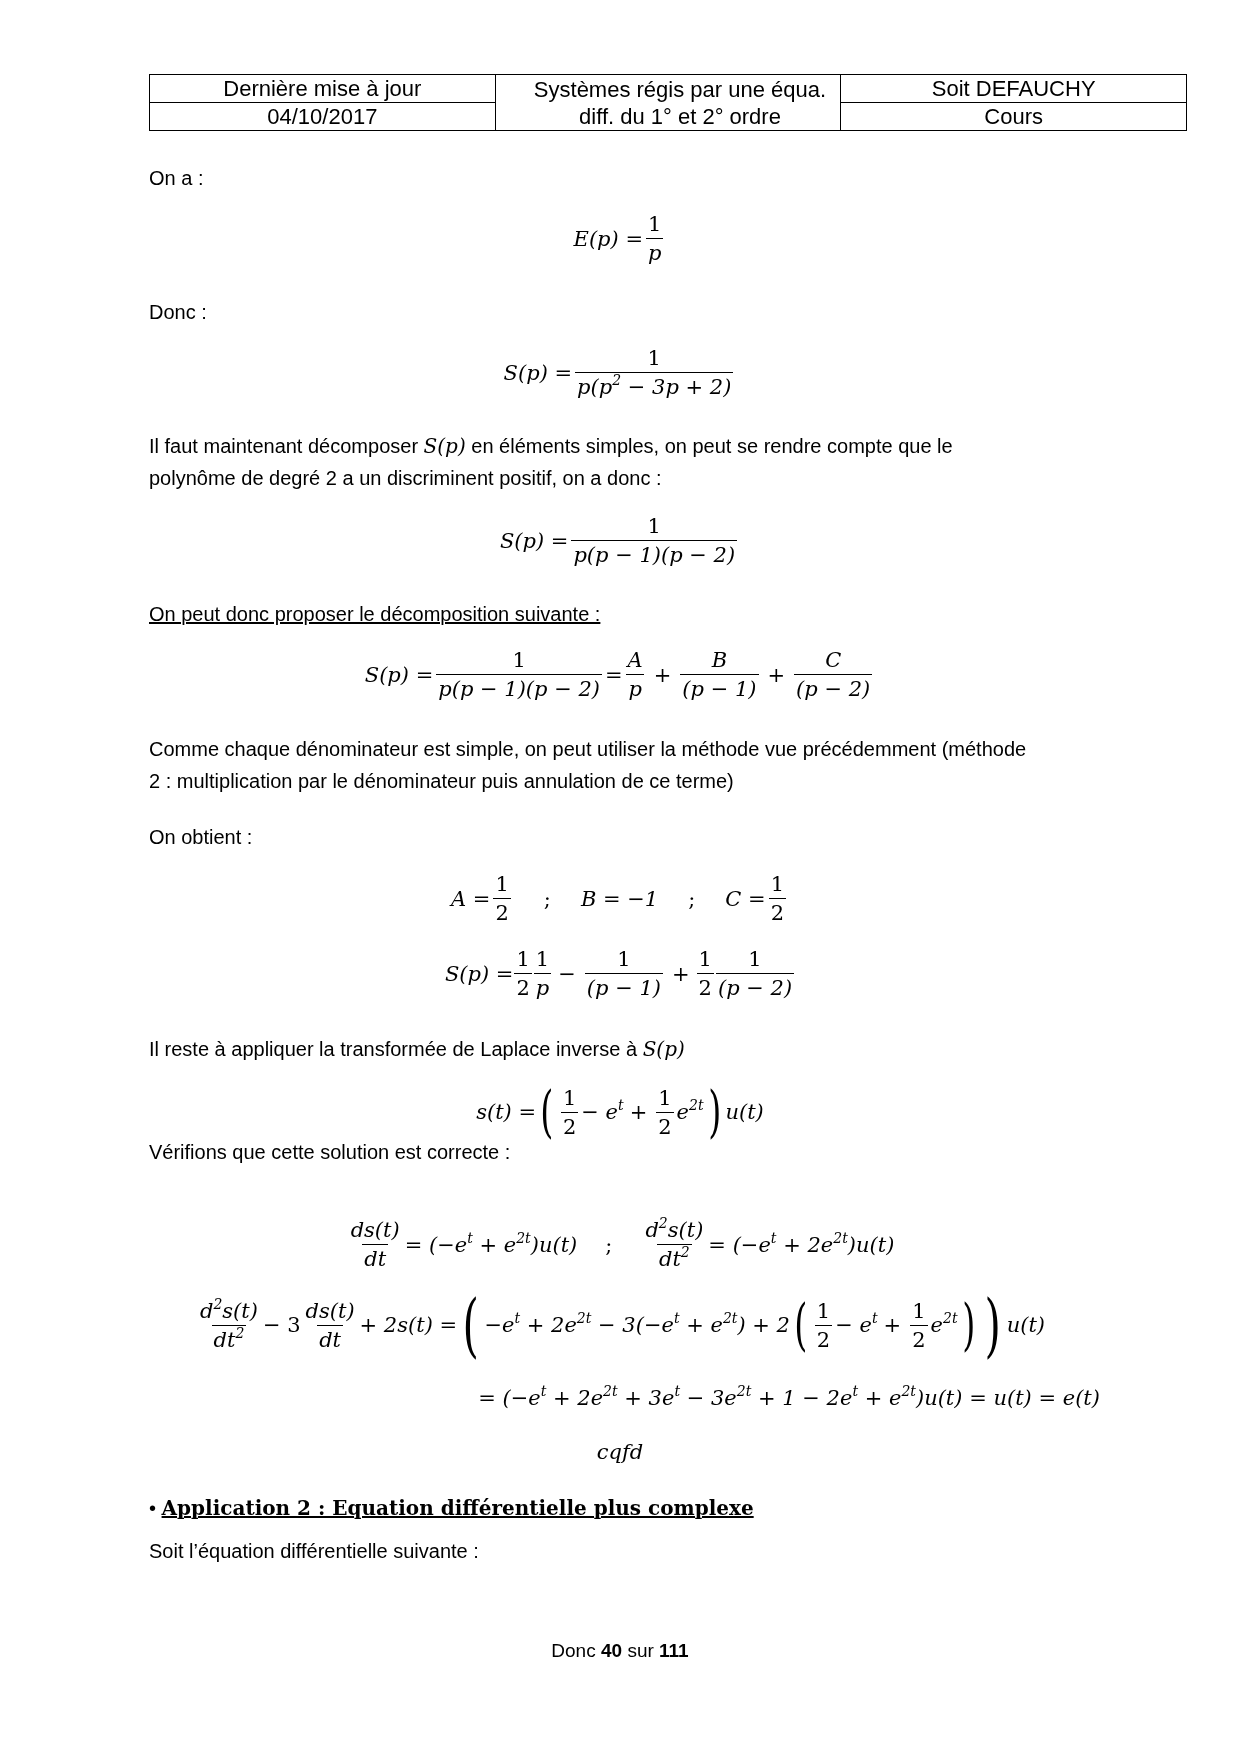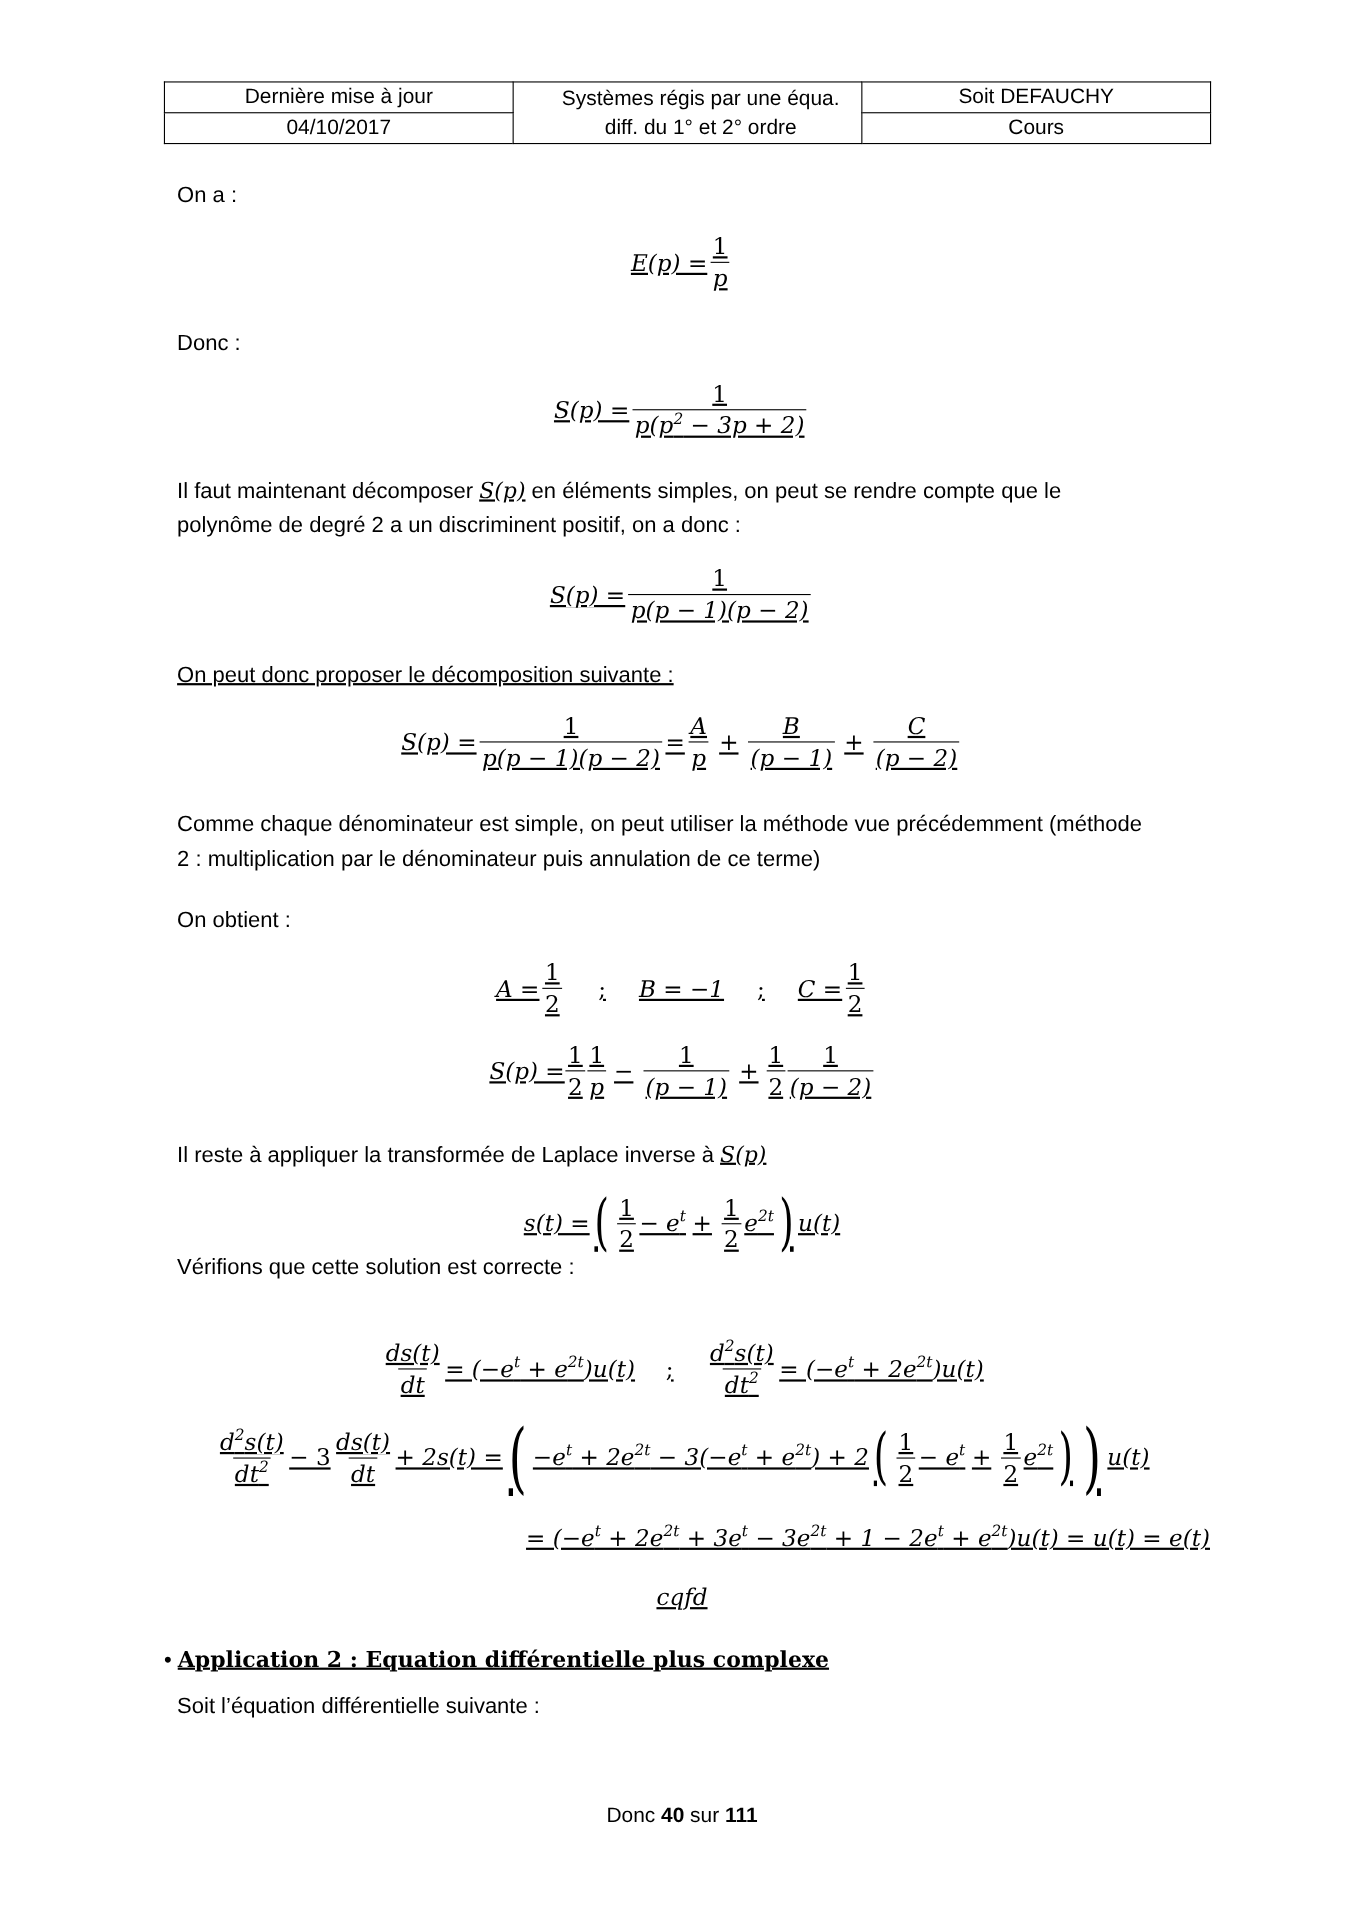--- a/index.html
+++ b/index.html
@@ -1,32 +1,32 @@
 <!DOCTYPE html>
 <html><head>
 <meta charset="utf-8">
 <style>
   html, body { margin: 0; padding: 0; background: #ffffff; }
   body { width: 1240px; height: 1754px; position: relative; overflow: hidden;
          font-family: "Liberation Sans", sans-serif; color: #000; }
   .abs { position: absolute; }
-  .txt { font-family: "Liberation Sans", sans-serif; font-size: 20px; line-height: 32px; white-space: nowrap; margin-left: 12px; }
-  .math { font-family: "DejaVu Serif", "Liberation Serif", serif; font-size: 21px; white-space: nowrap; text-decoration: underline; }
+  .txt { font-family: "Liberation Sans", sans-serif; font-size: 20px; line-height: 32px; white-space: nowrap; }
+  .math { font-family: "DejaVu Serif", "Liberation Serif", serif; font-size: 21px; white-space: nowrap; }
   .mi { font-style: italic; }
   .row { display: flex; align-items: center; justify-content: center; }
   .frac { display: inline-flex; flex-direction: column; align-items: center; vertical-align: middle; margin: 0 3px; }
   .frac .num { padding: 0 2px 2px 2px; line-height: 24px; }
   .frac .den { border-top: 1.5px solid #000; padding: 2px 2px 0 2px; line-height: 24px; }
   .op { margin: 0 6px; }
   sup { font-size: 14px; vertical-align: 9px; line-height: 0; }
   .bigparen { font-size: 56px; font-weight: 200; line-height: 56px; transform: scaleX(0.6); display: inline-block; }
 
   
-  table.hdr { position: absolute; left: 149px; top: 74px; width: 952px; border-collapse: collapse;
-              font-family: "Liberation Sans", sans-serif; font-size: 19px; }
+  table.hdr { position: absolute; left: 149px; top: 74px; width: 1038px; border-collapse: collapse;
+              font-family: "Liberation Sans", sans-serif; font-size: 22px; }
   table.hdr td { border: 1.5px solid #000; text-align: center; height: 27px; padding: 0; width: 33.33%; }
   .heading { font-family: "DejaVu Serif", "Liberation Serif", serif; font-weight: bold; font-size: 20px; text-decoration: underline; }
   .footer { font-size: 19px; }
 </style>
 </head>
 <body>
 
 <table class="hdr">
   <tbody>
       <tr>

